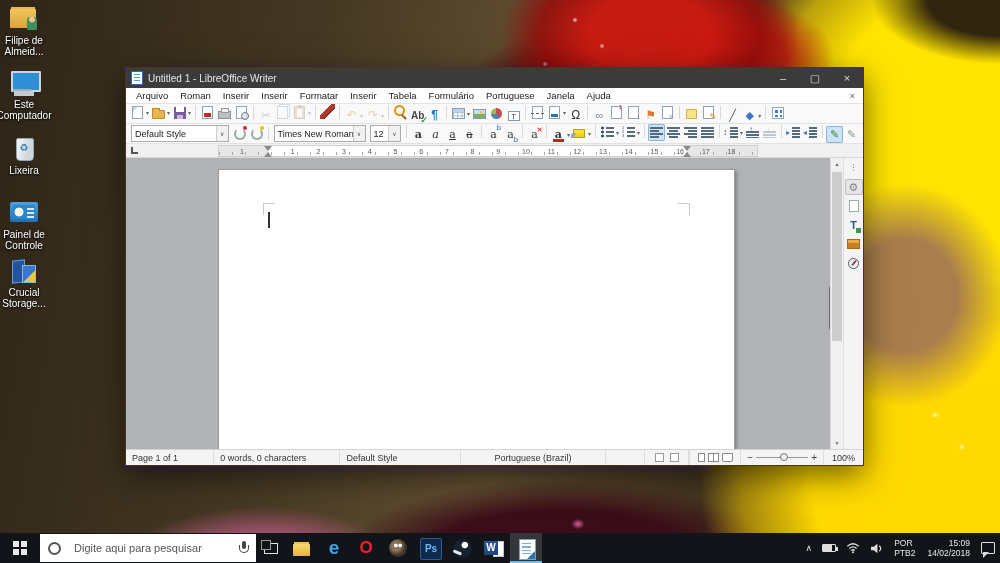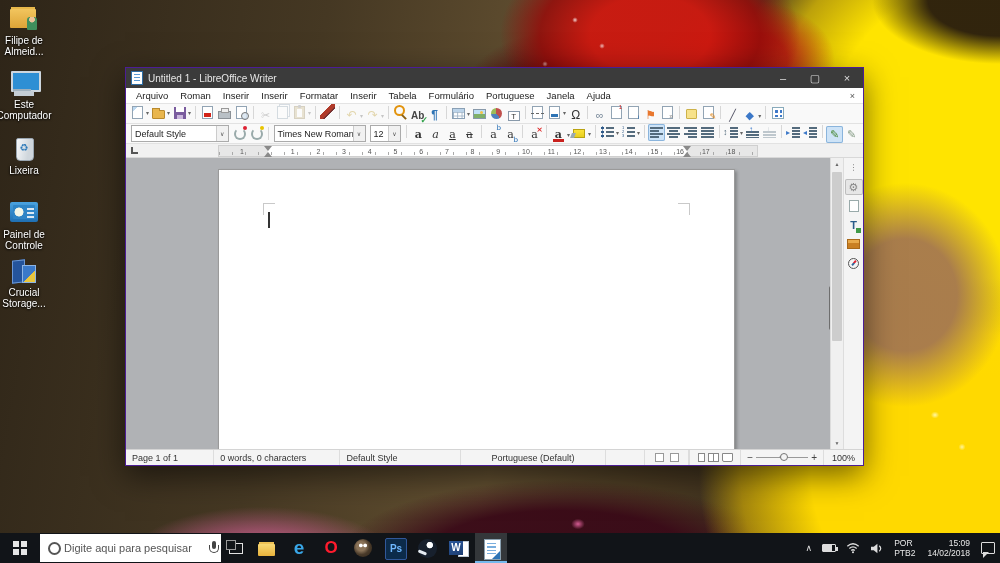--- a/index.html
+++ b/index.html
@@ -194,21 +194,21 @@
   .zoomctl{display:flex;align-items:center;gap:3px;padding:0 6px;border-right:1px solid #ddd;height:100%}
   .zline{position:relative;width:52px;height:1px;background:#999}
   .znotch{position:absolute;left:50%;top:-2px;width:4px;height:4px;background:#888;transform:translateX(-50%) rotate(45deg)}
   .zthumb{position:absolute;left:46%;top:-4px;width:8px;height:8px;border-radius:50%;background:#f4f4f4;border:1px solid #777}
   .zpm{font-size:10px;color:#444}
   .zlabel{padding:0 8px;margin-left:0}
   
   .taskbar{position:fixed;left:0;right:0;bottom:0;height:30px;background:#111418;z-index:5;display:flex;align-items:center}
   .startbtn{width:40px;height:30px;display:flex;align-items:center;justify-content:center}
   .winlogo{width:14px;height:14px;background-image:linear-gradient(#e6e6e6,#e6e6e6),linear-gradient(#e6e6e6,#e6e6e6),linear-gradient(#e6e6e6,#e6e6e6),linear-gradient(#e6e6e6,#e6e6e6);background-size:6px 6px;background-position:0 0,8px 0,0 8px,8px 8px;background-repeat:no-repeat}
-  .searchbox{width:181px;height:28px;background:#fff;display:flex;align-items:center;padding:6px 8px;gap:3px}
+  .searchbox{width:216px;height:28px;background:#fff;display:flex;align-items:center;padding:6px 8px;gap:13px}
   .cortana{width:13px;height:13px;border:2px solid #555;border-radius:50%;flex:0 0 auto}
   .searchbox input{border:none;outline:none;flex:1;font-size:11px;color:#333;font-family:"Liberation Sans",sans-serif;background:transparent}
   .searchbox input::placeholder{color:#555}
   .micico{width:9px;height:14px;position:relative;flex:0 0 auto}
   .micico::before{content:"";position:absolute;left:2.5px;top:0;width:4px;height:8px;background:#444;border-radius:2px}
   .micico::after{content:"";position:absolute;left:0;top:4px;width:8px;height:7px;border:1.3px solid #444;border-top:none;border-radius:0 0 5px 5px}
   .taskview{width:30px;height:30px;display:flex;align-items:center;justify-content:center;position:relative}
   .tvico{width:14px;height:11px;border:1.5px solid #e2e2e2;position:relative}
   .tvico::before{content:"";position:absolute;left:-4px;top:-4px;width:8px;height:8px;border:1.5px solid #9a9a9a;background:#111418}
   .tapp{width:32px;height:30px;display:flex;align-items:center;justify-content:center;position:relative}
@@ -506,21 +506,21 @@
         <span class="tbtn">
           <span class="mi mi-navigator-deck"></span>
         </span>
       </div>
   </div>
 
   <div class="statusbar">
     <span class="seg" style="width:92px">Page 1 of 1</span>
     <span class="seg" style="width:132px">0 words, 0 characters</span>
     <span class="seg" style="width:126px">Default Style</span>
-    <span class="seg" style="width:152px;justify-content:center">Portuguese (Default)</span>
+    <span class="seg" style="width:152px;justify-content:center">Portuguese (Brazil)</span>
     <span class="seg" style="width:40px"></span>
     <span class="seg" style="width:46px;justify-content:center">
       <span class="modeico"></span>
       <span class="modeico"></span>
     </span>
     <span class="spacer"></span>
     <span class="seg">
       <span class="pv"></span>
       <span class="pv double"></span>
       <span class="pv book"></span>

